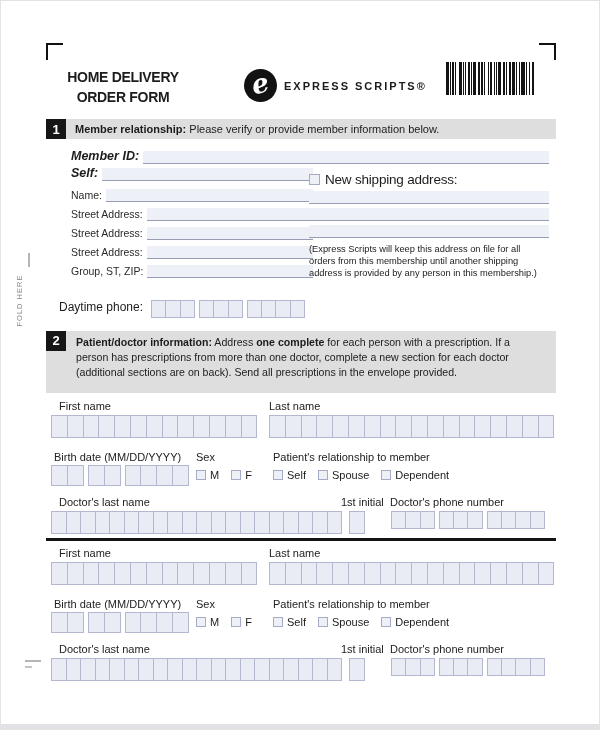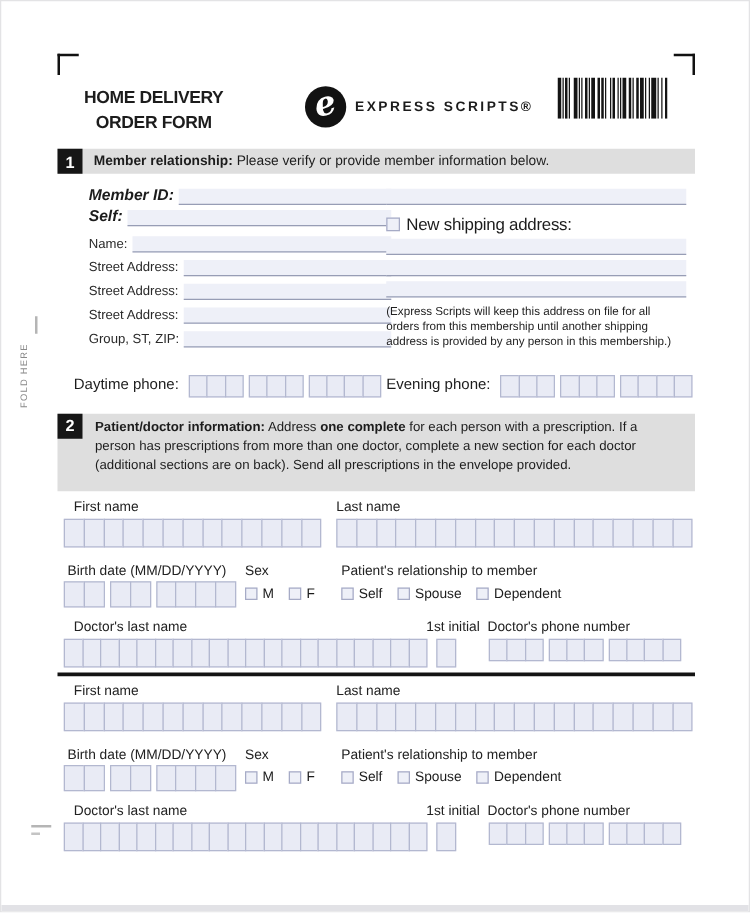--- a/index.html
+++ b/index.html
@@ -230,41 +230,20 @@
           <span class="cbox"></span>
         </span>
         <span class="boxgroup">
           <span class="cbox"></span>
           <span class="cbox"></span>
           <span class="cbox"></span>
           <span class="cbox"></span>
         </span>
       </span>
   </div>
-  <div class="phone-group" style="left:308px; top:299px;">
-    <span class="phone-label">Evening phone:</span>
-    <span class="boxes bw-ph">
-        <span class="boxgroup">
-          <span class="cbox"></span>
-          <span class="cbox"></span>
-          <span class="cbox"></span>
-        </span>
-        <span class="boxgroup">
-          <span class="cbox"></span>
-          <span class="cbox"></span>
-          <span class="cbox"></span>
-        </span>
-        <span class="boxgroup">
-          <span class="cbox"></span>
-          <span class="cbox"></span>
-          <span class="cbox"></span>
-          <span class="cbox"></span>
-        </span>
-      </span>
-  </div>
 
   <div class="sec2-block">
     <div class="sec-num">2</div>
     <b class="inline">Patient/doctor information:</b><span> Address </span><b class="inline">one complete</b><span> for each person with a prescription. If a person has prescriptions from more than one doctor, complete a new section for each doctor (additional sections are on back). Send all prescriptions in the envelope provided.</span>
   </div>
 
   <div class="pblock pb-1">
     <div class="plabel" style="left:13px; top:1px;">First name</div>
     <div class="pboxes boxes bw-lg" style="left:5px; top:16px;">
         <span class="boxgroup">

